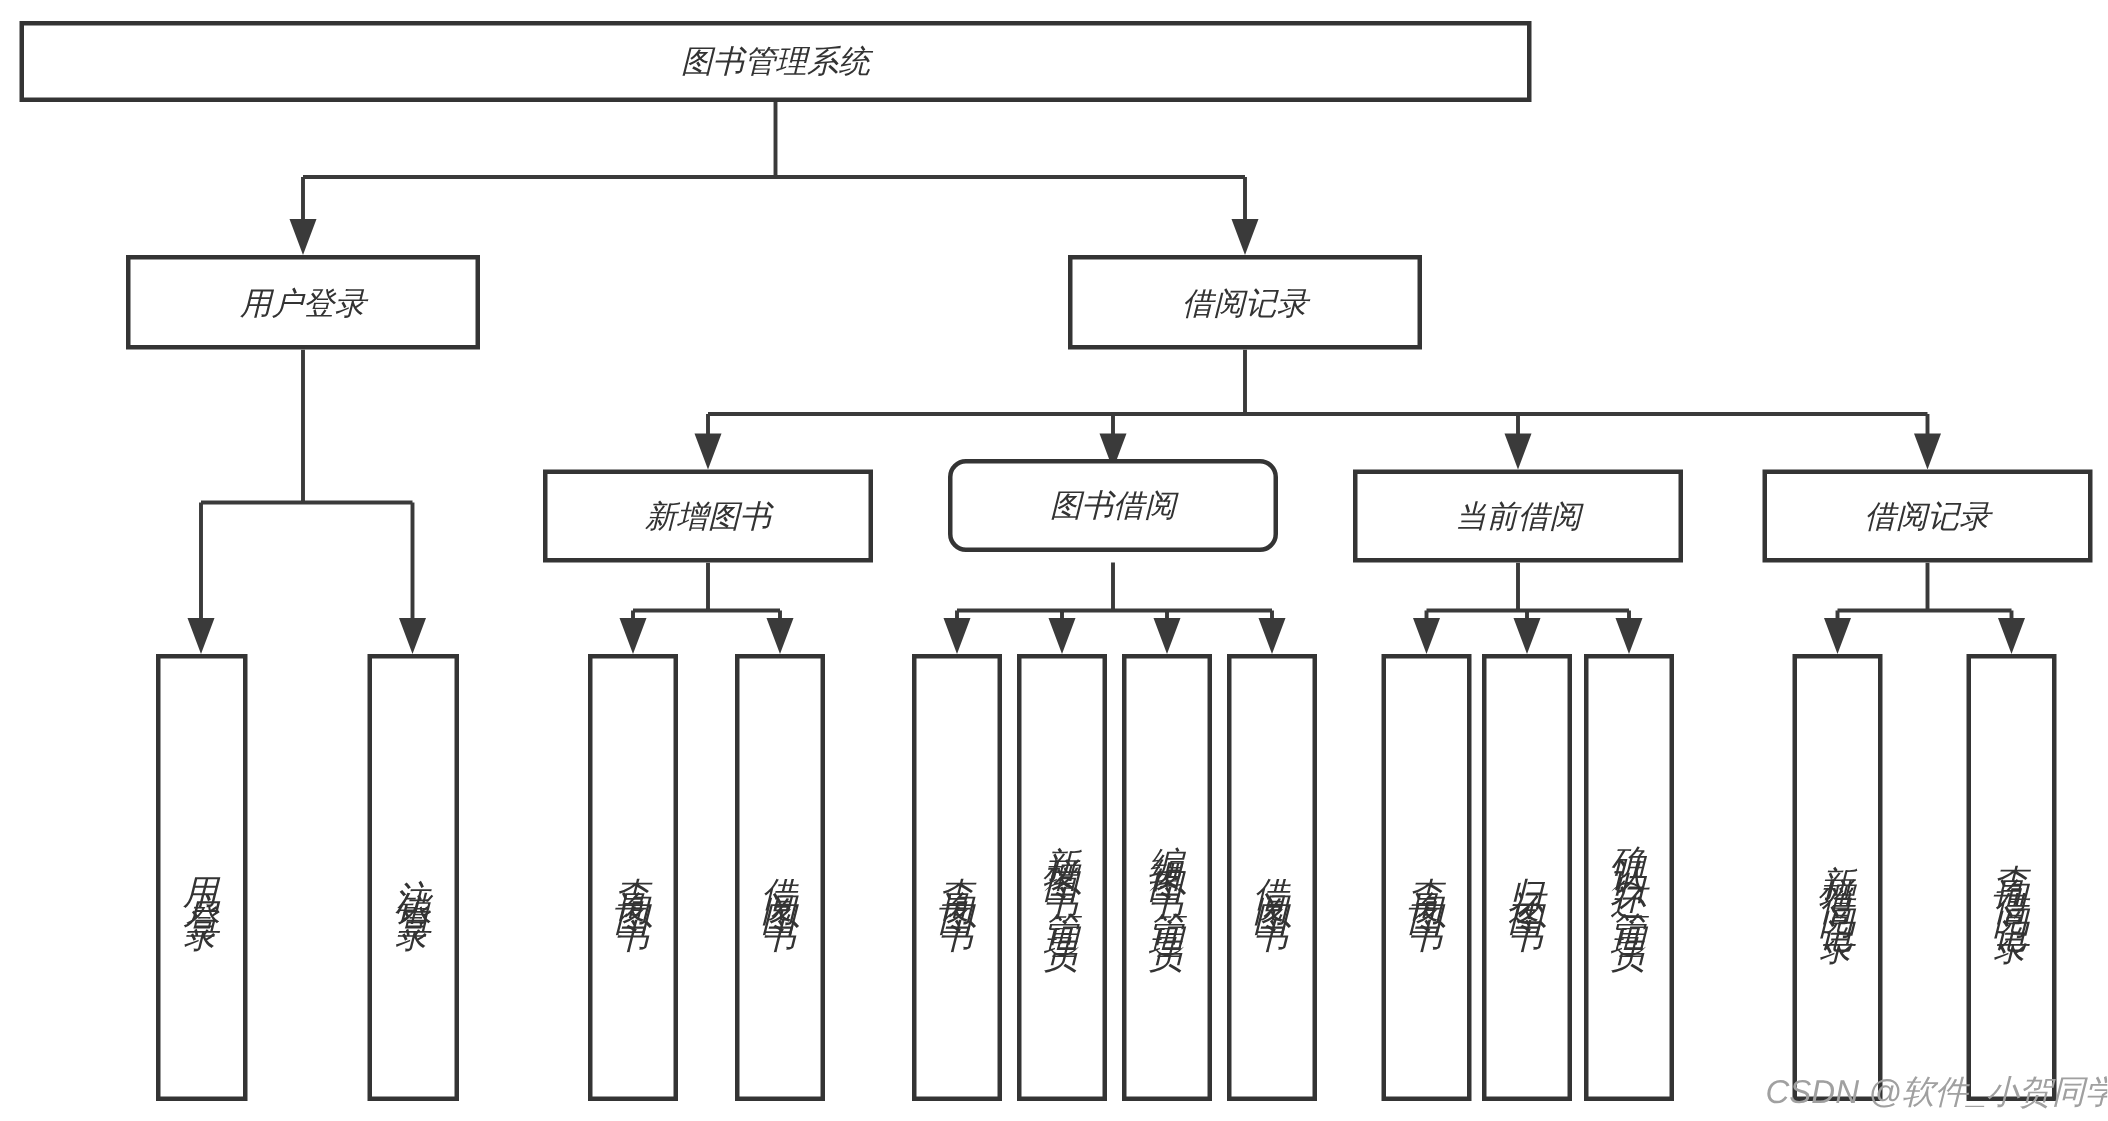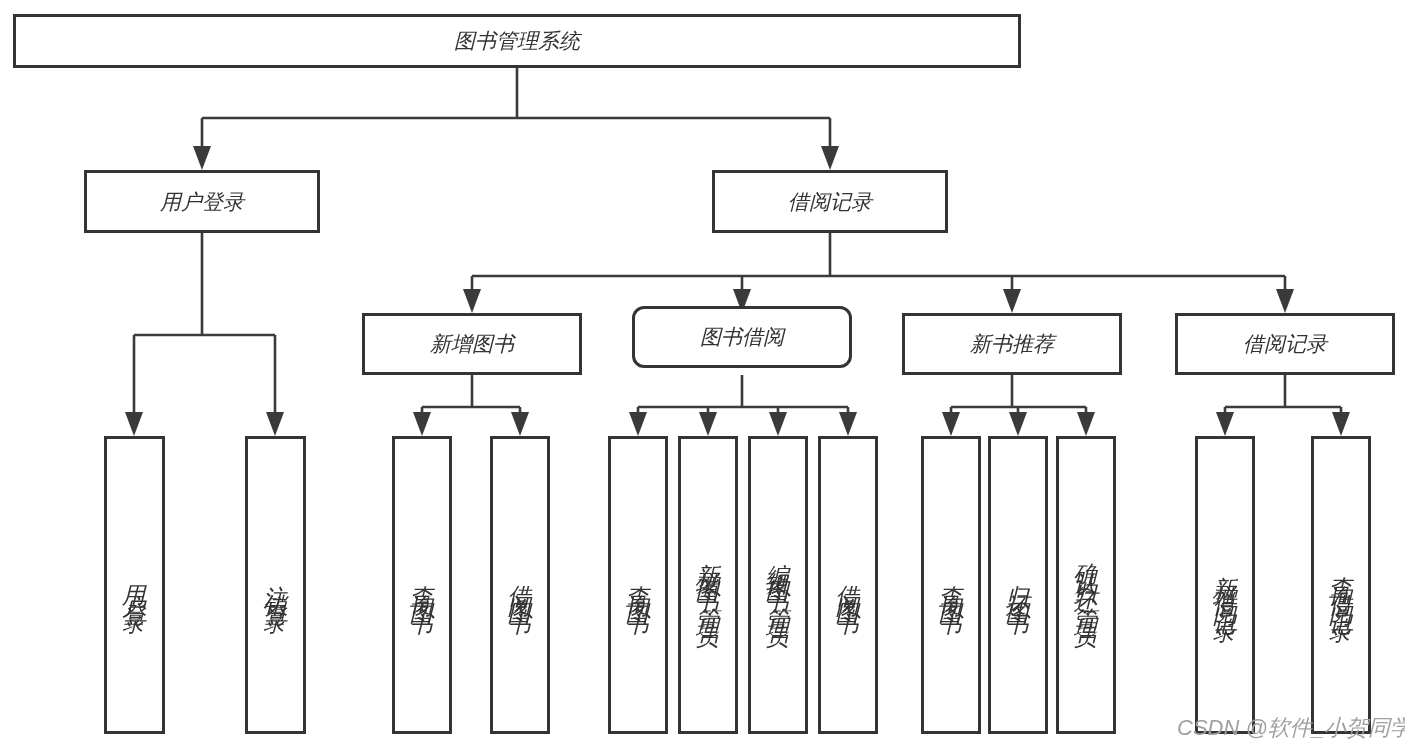--- a/index.html
+++ b/index.html
@@ -84,21 +84,21 @@
     <polygon points="1332,412 1350,412 1341,436"></polygon>
   </svg>
 
   <div class="hnode" style="left:13px;top:14px;width:1008px;height:54px;">图书管理系统</div>
 
   <div class="hnode" style="left:84px;top:170px;width:236px;height:63px;">用户登录</div>
   <div class="hnode" style="left:712px;top:170px;width:236px;height:63px;">借阅记录</div>
 
   <div class="hnode" style="left:362px;top:313px;width:220px;height:62px;">新增图书</div>
   <div class="hnode" style="left:632px;top:306px;width:220px;height:62px;border-radius:12px;">图书借阅</div>
-  <div class="hnode" style="left:902px;top:313px;width:220px;height:62px;">新书推荐</div>
+  <div class="hnode" style="left:902px;top:313px;width:220px;height:62px;">当前借阅</div>
   <div class="hnode" style="left:1175px;top:313px;width:220px;height:62px;">借阅记录</div>
 
   <div class="vnode" style="left:104px;top:436px;width:61px;height:298px;">用户登录</div>
   <div class="vnode" style="left:245px;top:436px;width:61px;height:298px;">注销登录</div>
 
   <div class="vnode" style="left:392px;top:436px;width:60px;height:298px;">查询图书</div>
   <div class="vnode" style="left:490px;top:436px;width:60px;height:298px;">借阅图书</div>
 
   <div class="vnode" style="left:608px;top:436px;width:60px;height:298px;">查询图书</div>
   <div class="vnode" style="left:678px;top:436px;width:60px;height:298px;">新增图书（管理员）</div>

